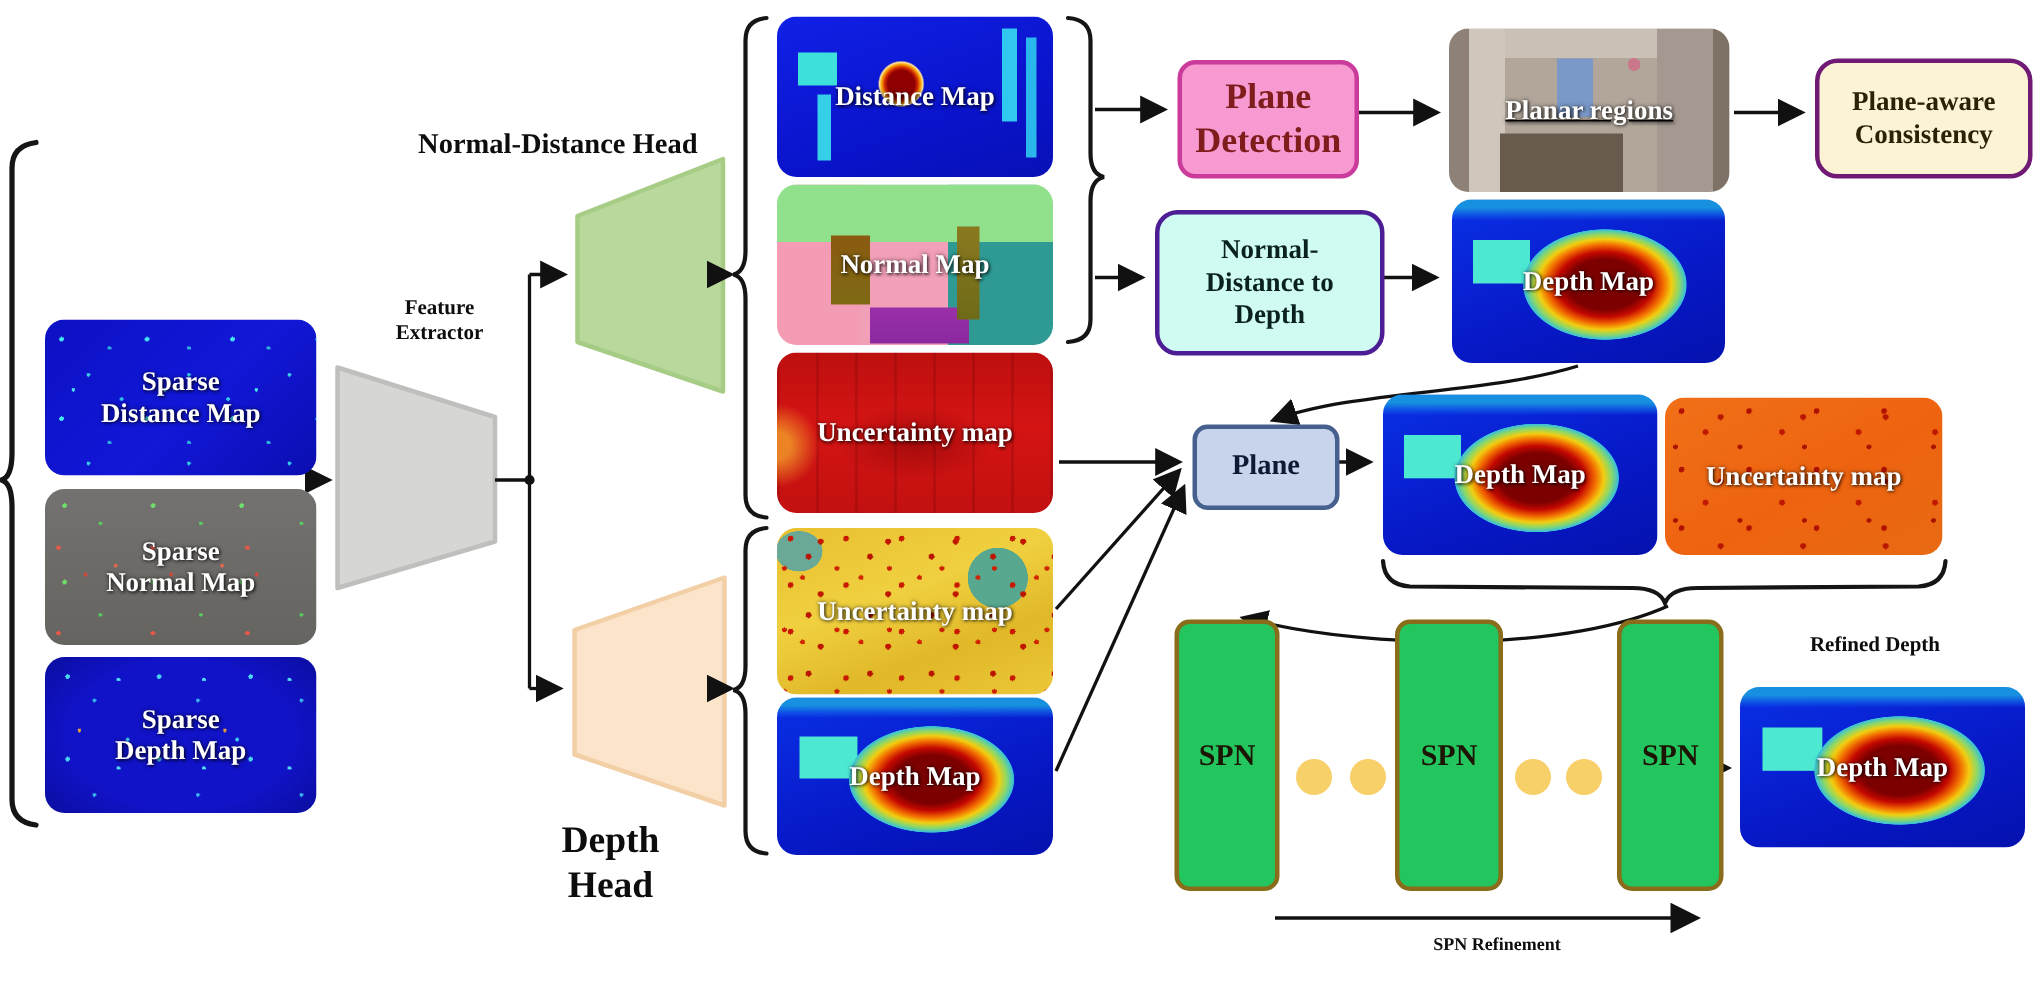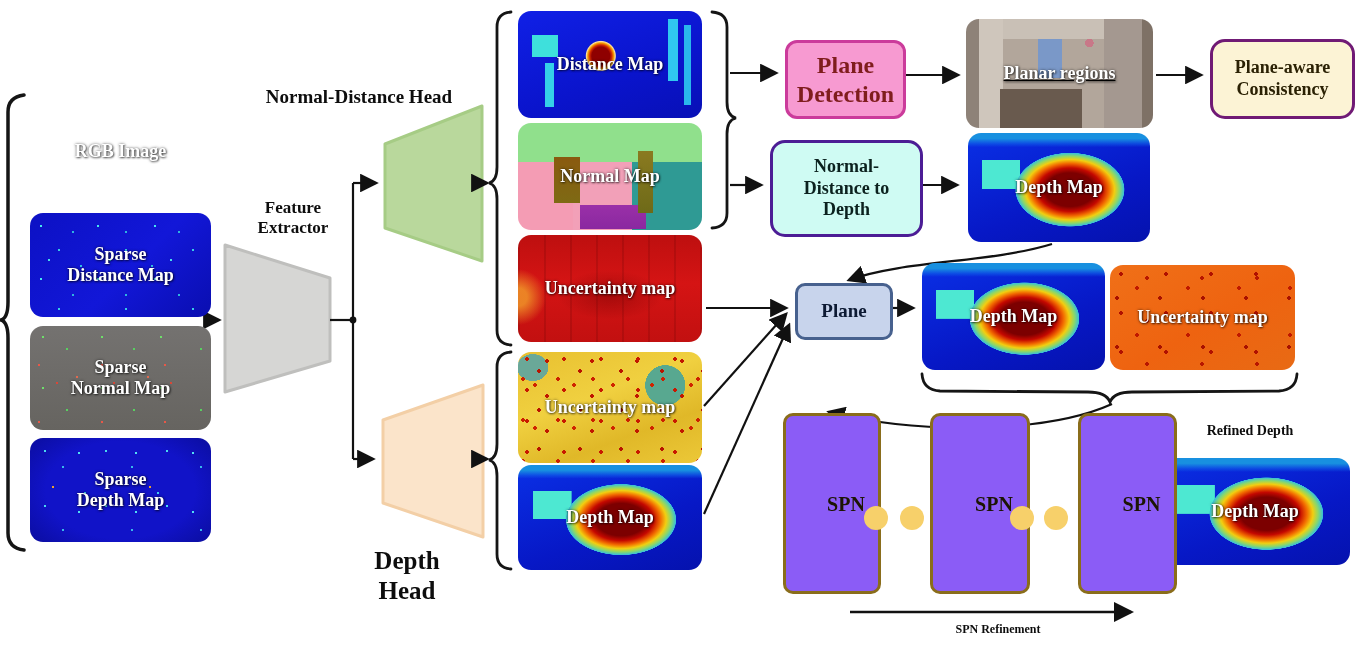--- a/index.html
+++ b/index.html
@@ -9,26 +9,26 @@
   .tile{position:absolute;z-index:2;display:flex;align-items:center;justify-content:center;border-radius:13px;}
   .tile .lbl{color:#fff;font-weight:700;font-size:18px;text-align:center;line-height:1.18;
              text-shadow:0 0 3px rgba(0,0,0,.65),1px 1px 2px rgba(0,0,0,.55);white-space:pre-line;}
   .module{position:absolute;z-index:3;display:flex;align-items:center;justify-content:center;
           text-align:center;font-weight:700;border-radius:12px;}
   .module .txt{white-space:pre-line;line-height:1.2;}
   .plane-detect{left:785px;top:40px;width:115px;height:73px;background:#f79ad1;border:3px solid #cb3b9b;color:#7f1d1d;font-size:24px;}
   .nd2depth{left:770px;top:140px;width:147px;height:91px;background:#cffbf3;border:3px solid #4c1d95;border-radius:15px;color:#0b211e;font-size:18px;}
   .plane-aware{left:1210px;top:39px;width:139px;height:74px;background:#fcf3d5;border:3px solid #701a75;border-radius:15px;color:#2b2104;font-size:18px;}
   .fusion{left:795px;top:283px;width:92px;height:51px;background:#c8d4ec;border:3px solid #47618e;border-radius:10px;color:#0d1a33;font-size:19px;}
-  .spn{top:413px;width:64px;height:175px;background:#8b5cf6;border:3.5px solid #8a6d1b;border-radius:10px;color:#1c1503;font-size:20px;padding-left:28px;}
+  .spn{top:413px;width:64px;height:175px;background:#22c55e;border:3.5px solid #8a6d1b;border-radius:10px;color:#1c1503;font-size:20px;}
   .spn1{left:783px;} .spn2{left:930px;width:66px;} .spn3{left:1078px;width:65px;}
   .dot{position:absolute;z-index:3;width:24px;height:24px;border-radius:50%;background:#f7d06a;}
   .freelabel{position:absolute;z-index:3;color:#0d0d0d;font-weight:700;text-align:center;white-space:pre-line;line-height:1.18;}
-  .lab-ndhead{left:253px;top:86px;width:212px;font-size:19px;}
-  .lab-fe{left:241px;top:198px;width:104px;font-size:17px;}
+  .lab-ndhead{left:253px;top:86px;width:212px;font-size:19px;text-align:right;}
+  .lab-fe{left:241px;top:198px;width:104px;font-size:14px;}
   .lab-dhead{left:348px;top:546px;width:118px;font-size:25px;}
   .lab-refined{left:1178px;top:423px;width:144px;font-size:14px;}
   .lab-spnref{left:898px;top:622px;width:200px;font-size:12px;}
 
   
   .bg-rgb{background:
     radial-gradient(ellipse 26% 10% at 50% 16%, rgba(255,255,246,.95), rgba(255,255,246,0) 70%),
     radial-gradient(circle 5px at 67% 32%, #b84040 62%, rgba(0,0,0,0) 63%),
     radial-gradient(ellipse 18% 24% at 50% 50%, #0e0c0a 0 55%, rgba(14,12,10,0) 56%),
     linear-gradient(90deg, rgba(232,229,220,.55) 0 9%, rgba(0,0,0,0) 9%),
@@ -148,23 +148,20 @@
     <line x1="704" y1="406" x2="786" y2="314" stroke="#111" stroke-width="2.2" marker-end="url(#ah)"></line>
     <line x1="704" y1="514" x2="789" y2="325" stroke="#111" stroke-width="2.2" marker-end="url(#ah)"></line>
     <line x1="889" y1="308" x2="913" y2="308" stroke="#111" stroke-width="2.2" marker-end="url(#ah)"></line>
     <line x1="1146" y1="512" x2="1152" y2="512" stroke="#111" stroke-width="2.2" marker-end="url(#ah)"></line>
     <line x1="850" y1="612" x2="1131" y2="612" stroke="#111" stroke-width="2.4" marker-end="url(#ah)"></line>
 
     <path fill="none" stroke="#111" stroke-width="2.2" marker-end="url(#ah)" d="M 1052,244 C 990,263 905,260 849,280"></path>
     <path fill="none" stroke="#111" stroke-width="2.2" marker-end="url(#ah)" d="M 1112,404 C 1050,432 925,436 829,412"></path>
   </svg>
 
-  <div class="tile bg-rgb" style="left:30px;top:100px;width:181px;height:104px;">
-    <span class="lbl">RGB Image</span>
-  </div>
   <div class="tile bg-sdist" style="left:30px;top:213px;width:181px;height:104px;">
     <span class="lbl">Sparse
 Distance Map</span>
   </div>
   <div class="tile bg-snorm" style="left:30px;top:326px;width:181px;height:104px;">
     <span class="lbl">Sparse
 Normal Map</span>
   </div>
   <div class="tile bg-sdepth" style="left:30px;top:438px;width:181px;height:104px;">
     <span class="lbl">Sparse

